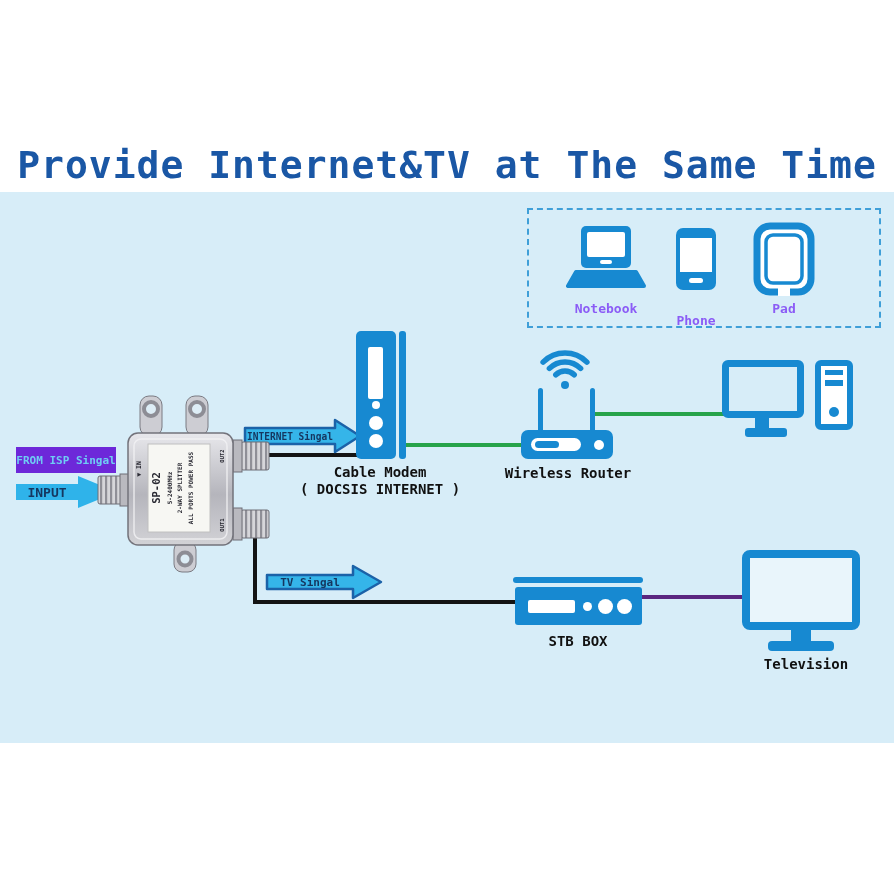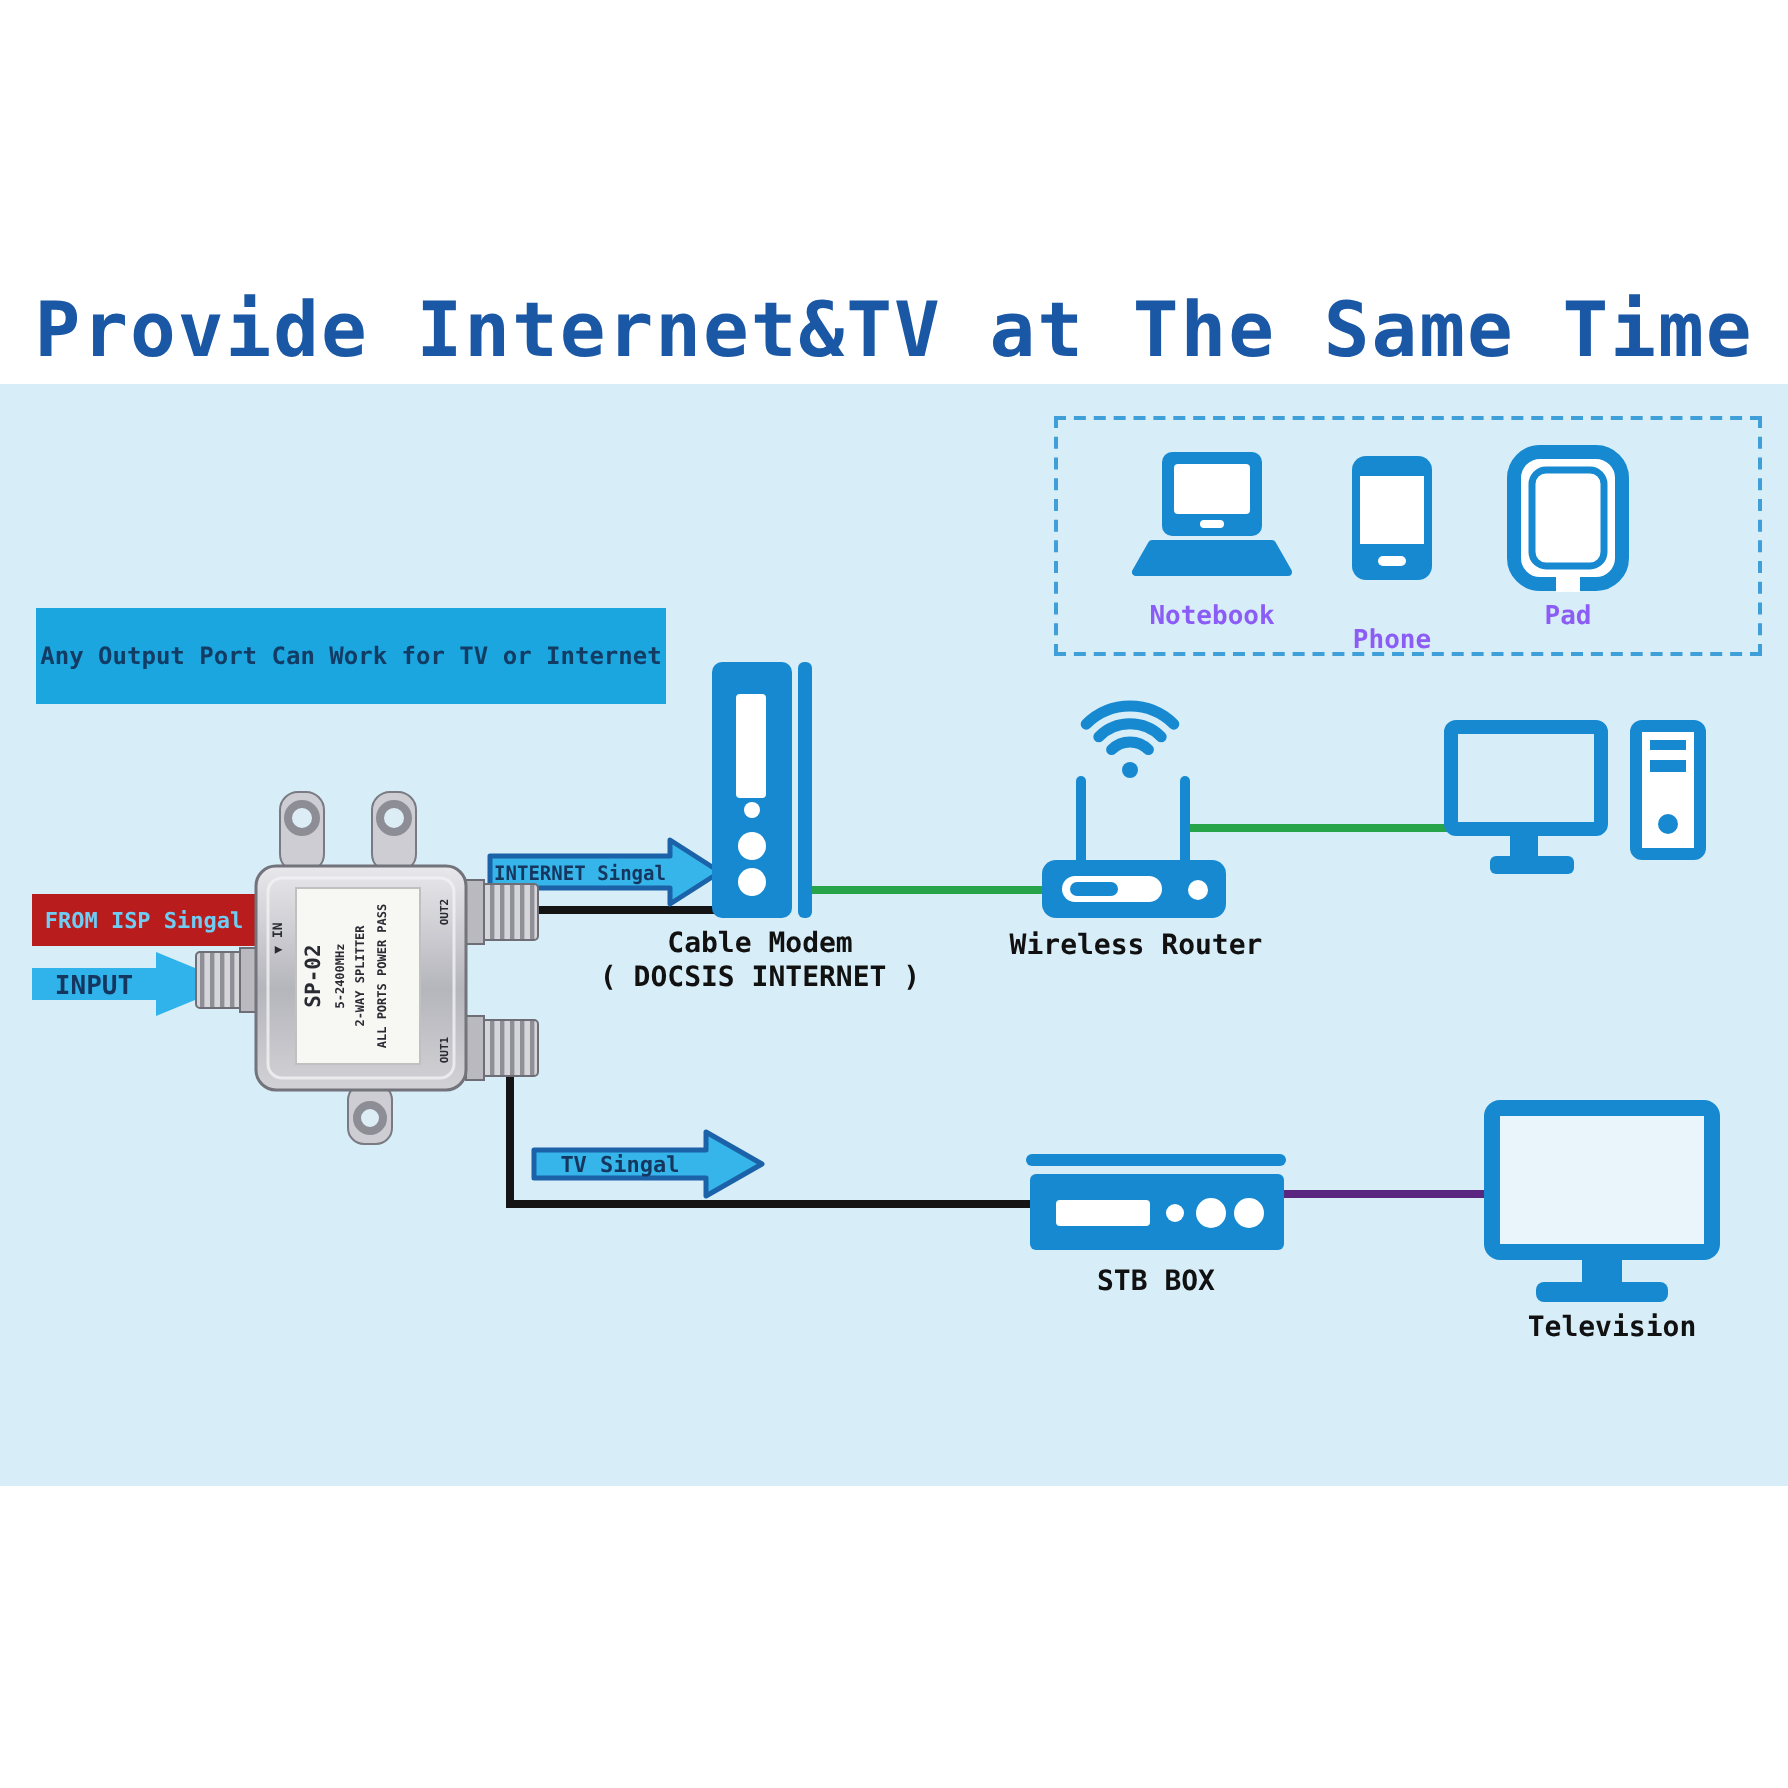--- a/index.html
+++ b/index.html
@@ -6,21 +6,21 @@
   .stage{position:relative;width:894px;height:894px;background:#ffffff;overflow:hidden;
          font-family:"DejaVu Sans Mono", monospace;}
   .abs{position:absolute;}
   .title{left:0;top:143px;width:894px;text-align:center;font-size:38px;font-weight:bold;
          color:#1a57a5;letter-spacing:1px;white-space:nowrap;}
   .panel{left:0;top:192px;width:894px;height:551px;background:#d7edf8;}
   .devices-box{left:527px;top:208px;width:350px;height:116px;border:2px dashed #3f9fd8;}
   .banner{left:18px;top:304px;width:315px;height:48px;background:#1ba6e0;color:#123c63;
           font-size:12px;font-weight:bold;display:flex;align-items:center;justify-content:center;
           white-space:nowrap;}
-  .fromisp{left:16px;top:447px;width:112px;height:26px;background:#b91c1c;color:#6fcdf4;
+  .fromisp{left:16px;top:447px;width:100px;height:26px;background:#6d28d9;color:#6fcdf4;
            font-size:11px;font-weight:bold;display:flex;align-items:center;justify-content:center;
            white-space:nowrap;}
   .node-label{font-size:14px;font-weight:bold;color:#111;text-align:center;white-space:nowrap;}
   .small-label{font-size:13px;font-weight:bold;color:#8b5cf6;text-align:center;white-space:nowrap;}
   .line{position:absolute;}
   .coax{background:#141414;}
   .eth{background:#27a34a;}
   .hd{background:#5a2680;}
   .blue{background:#1789d1;}
   .legend-box{left:318px;top:688px;width:558px;height:55px;background:#ffffff;
@@ -65,21 +65,20 @@
   </svg>
   <div class="abs small-label" style="left:650px;top:313px;width:92px;">Phone</div>
 
   <svg class="abs" style="left:753px;top:222px;" width="62" height="74" viewBox="0 0 62 74">
     <rect x="4" y="4" width="54" height="66" rx="13" fill="#ffffff" stroke="#1789d1" stroke-width="7"></rect>
     <rect x="13" y="13" width="36" height="48" rx="7" fill="none" stroke="#1789d1" stroke-width="3.5"></rect>
     <rect x="25" y="65" width="12" height="9" fill="#ffffff"></rect>
   </svg>
   <div class="abs small-label" style="left:738px;top:301px;width:92px;">Pad</div>
 
-  <div class="abs banner">Any Output Port Can Work for TV or Internet</div>
 
   <div class="abs fromisp">FROM ISP Singal</div>
 
   <svg class="abs" style="left:16px;top:475px;" width="104" height="34" viewBox="0 0 104 34">
     <polygon points="0,9 62,9 62,1 101,17 62,33 62,25 0,25" fill="#2fb3ea"></polygon>
     <text x="31" y="22" text-anchor="middle" font-size="13" fill="#15365f">INPUT</text>
   </svg>
 
   <svg class="abs" style="left:243px;top:418px;" width="120" height="36" viewBox="0 0 120 36">
     <polygon points="2,10 92,10 92,2 117,18 92,34 92,26 2,26" fill="#35b5e9" stroke="#1b62a8" stroke-width="2.5" stroke-linejoin="round"></polygon>

